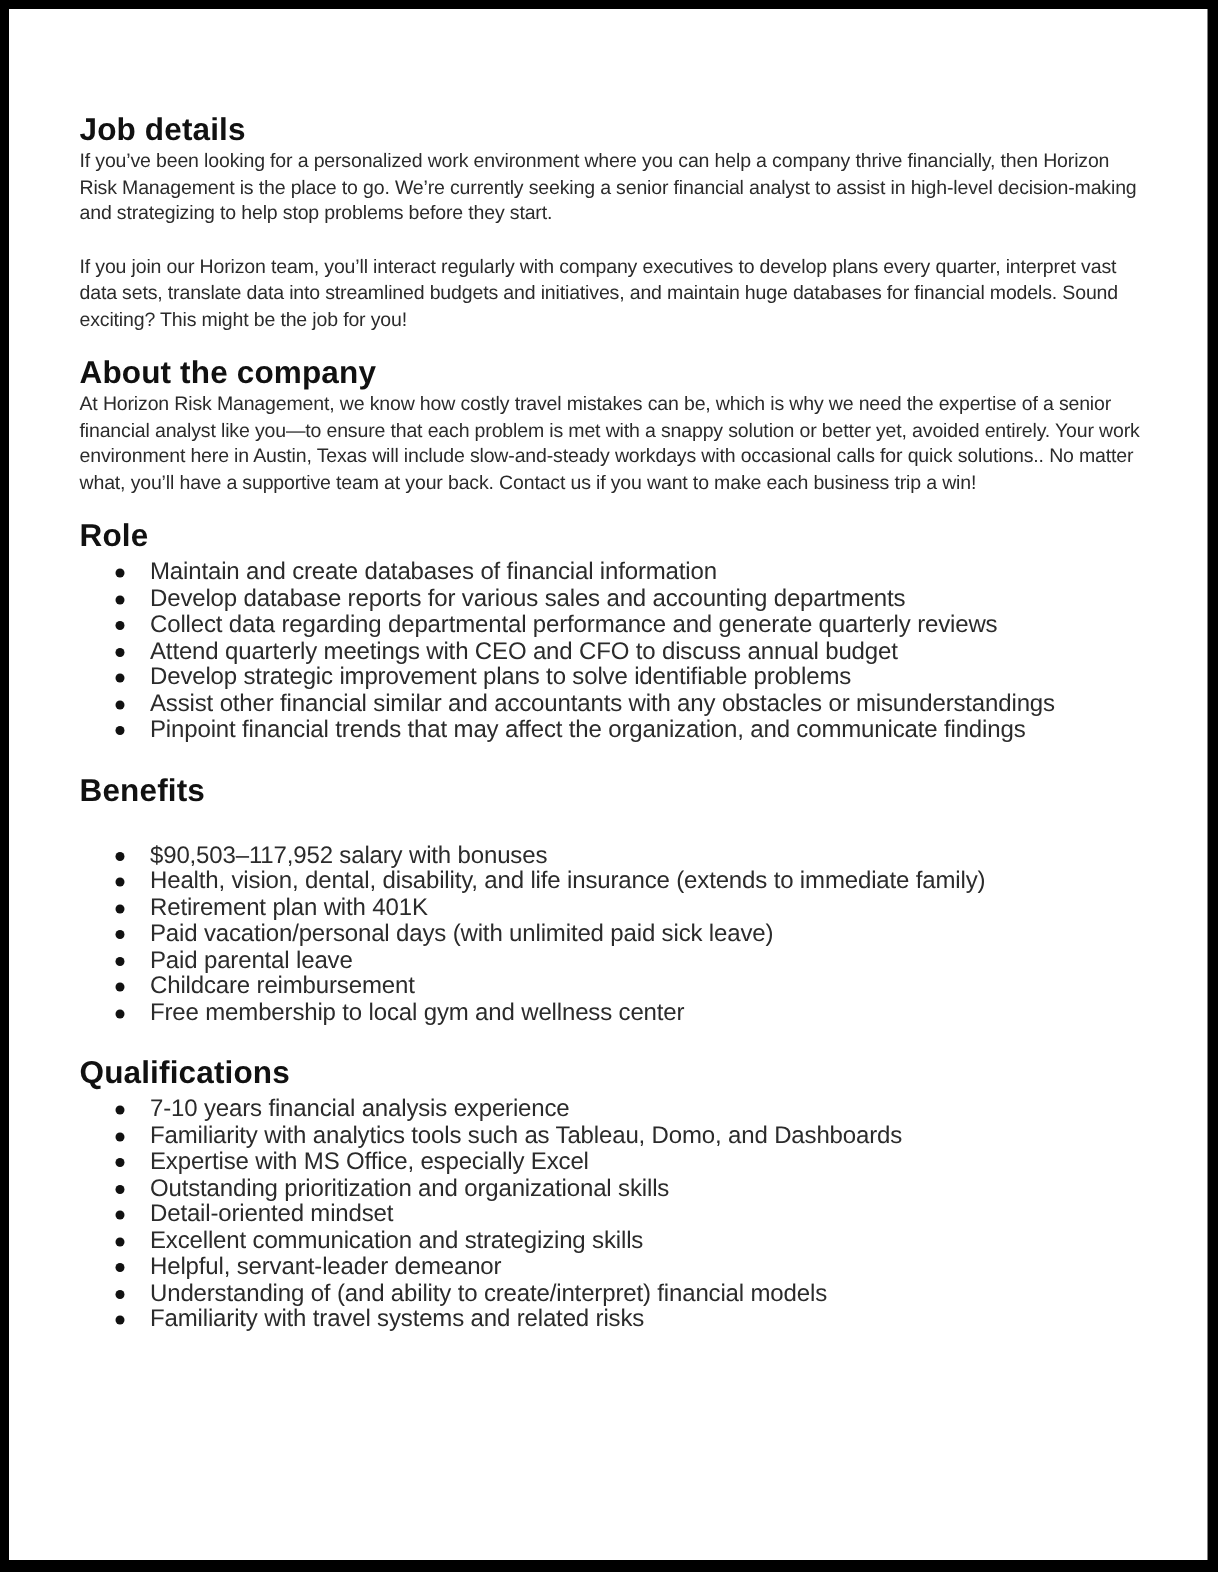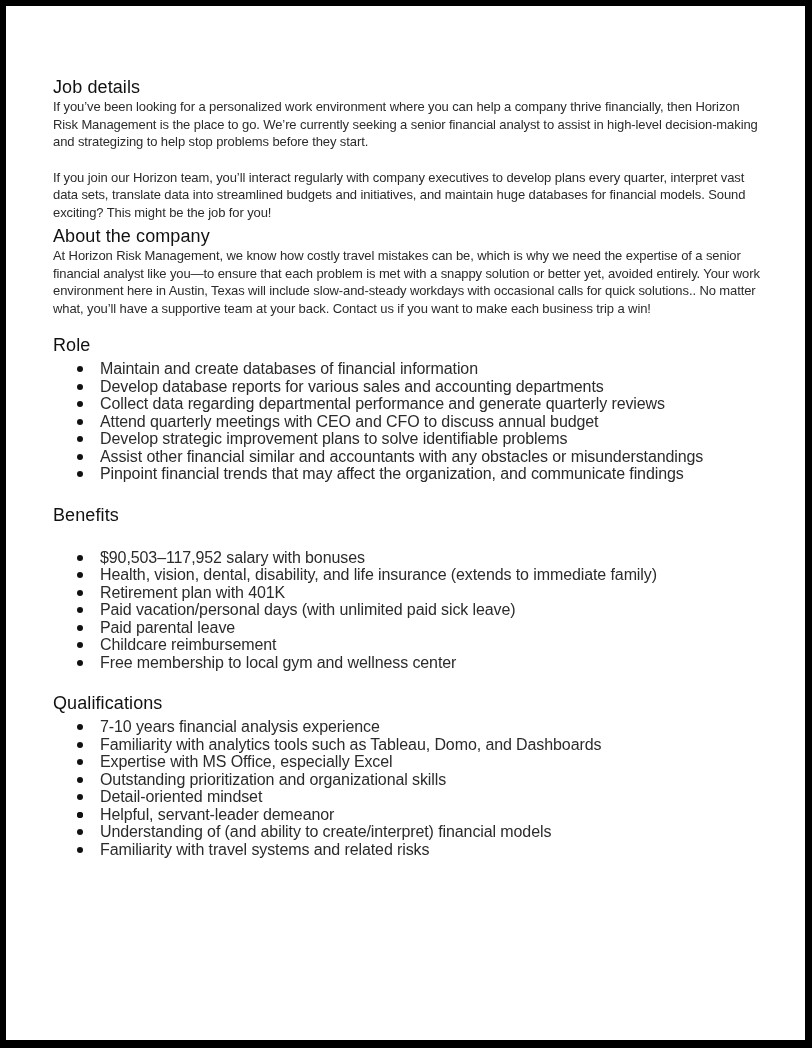--- a/index.html
+++ b/index.html
@@ -17,22 +17,22 @@
     background: #fff;
     color: #2b2b2b;
   }
   .content {
     position: absolute;
     left: 47px; top: 70px;
     width: 710px;
   }
   h2 {
     margin: 0;
-    font-size: 18px;
-    font-weight: normal;
+    font-size: 21px;
+    font-weight: bold;
     color: #111;
     line-height: 22px;
     letter-spacing: 0.1px;
   }
   p {
     margin: 0;
     font-size: 13px;
     line-height: 17.5px;
     letter-spacing: -0.1px;
   }
@@ -50,21 +50,21 @@
   }
   li .bullet {
     position: absolute;
     left: 24px; top: 6px;
     width: 6px; height: 6px;
     border-radius: 50%;
     background: #111;
   }
   .sec-job { }
   .gap-para { height: 18px; }
-  .sec-about { margin-top: 4px; }
+  .sec-about { margin-top: 17px; }
   .sec-role { margin-top: 17px; }
   .sec-role ul { margin-top: 4px; }
   .sec-benefits { margin-top: 21px; }
   .sec-benefits ul { margin-top: 23px; }
   .sec-qual { margin-top: 21px; }
   .sec-qual ul { margin-top: 4px; }
 </style>
 </head>
 <body>
 
@@ -110,21 +110,21 @@
     </section>
 
     <section class="sec-qual">
       <h2>Qualifications</h2>
       <ul>
         <li><span class="bullet"></span><span>7-10 years financial analysis experience</span></li>
         <li><span class="bullet"></span><span>Familiarity with analytics tools such as Tableau, Domo, and Dashboards</span></li>
         <li><span class="bullet"></span><span>Expertise with MS Office, especially Excel</span></li>
         <li><span class="bullet"></span><span>Outstanding prioritization and organizational skills</span></li>
         <li><span class="bullet"></span><span>Detail-oriented mindset</span></li>
-        <li><span class="bullet"></span></li>
+        <li><span class="bullet"></span><span>Excellent communication and strategizing skills</span></li>
         <li><span class="bullet"></span><span>Helpful, servant-leader demeanor</span></li>
         <li><span class="bullet"></span><span>Understanding of (and ability to create/interpret) financial models</span></li>
         <li><span class="bullet"></span><span>Familiarity with travel systems and related risks</span></li>
       </ul>
     </section>
 
   </div>
 </div>
 
 </body></html>

